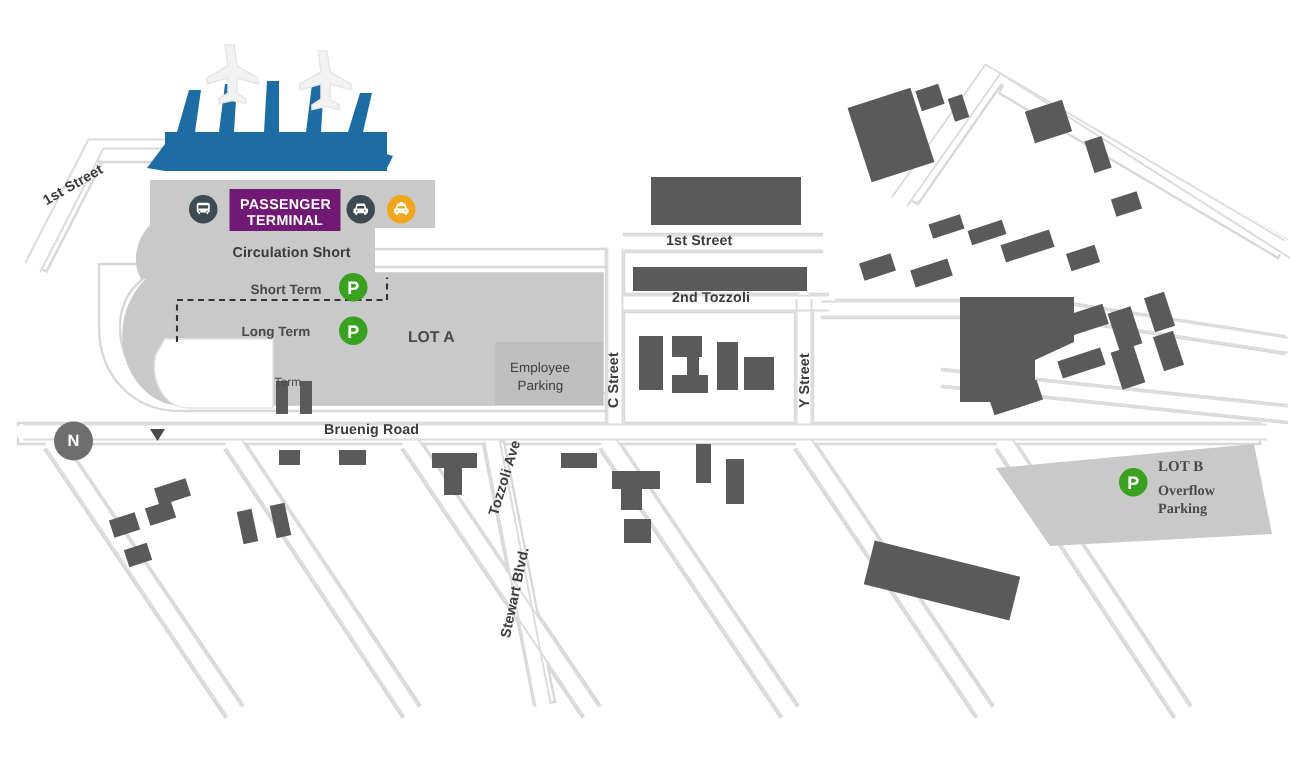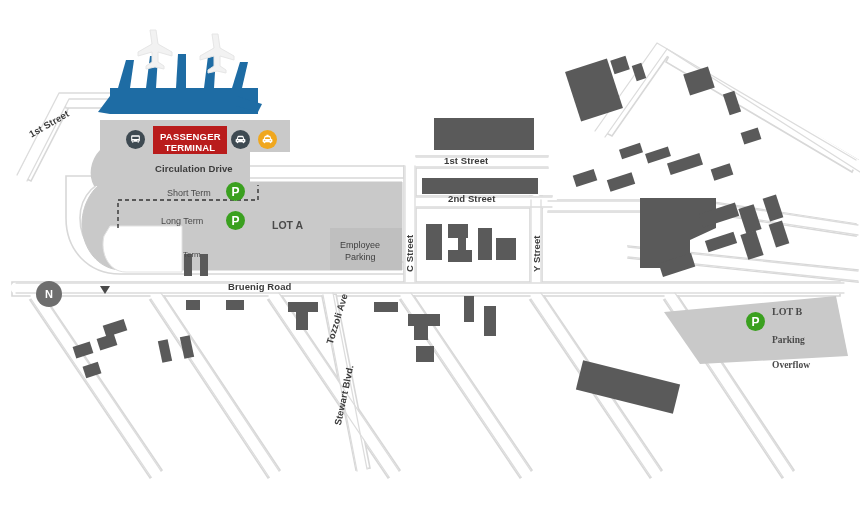--- a/index.html
+++ b/index.html
@@ -36,27 +36,27 @@
     font-family: "Liberation Sans", sans-serif;
     font-size: 10.5px;
     font-weight: bold;
     color: #4a4a4a;
     white-space: nowrap;
   }
   .small-label {
     position: absolute;
     font-family: "Liberation Sans", sans-serif;
     font-size: 9px;
-    font-weight: normal;
+    font-weight: bold;
     color: #4a4a4a;
     white-space: nowrap;
   }
   .terminal-box {
     position: absolute;
-    background: #b91c1c;
+    background: #701a75;
     color: #ffffff;
     font-family: "Liberation Sans", sans-serif;
     font-size: 9.5px;
     font-weight: bold;
     text-align: center;
     line-height: 11px;
     letter-spacing: 0.2px;
     padding: 5px 7px;
     box-sizing: border-box;
   }
@@ -347,33 +347,33 @@
   </div>
   <div class="pin pin-parking" style="left:746px; top:312px;">
     <span>P</span>
   </div>
 
   <div class="compass" style="left:36px; top:281px;">
     <span>N</span>
   </div>
 
   <div class="road-label rot-st" style="left:27px; top:130px;">1st Street</div>
-  <div class="road-label" style="left:155px; top:163px;">Circulation Drive</div>
+  <div class="road-label" style="left:155px; top:163px;">Circulation Short</div>
   <div class="road-label" style="left:444px; top:155px;">1st Street</div>
-  <div class="road-label" style="left:448px; top:193px;">2nd Street</div>
+  <div class="road-label" style="left:448px; top:193px;">2nd Tozzoli</div>
   <div class="road-label rot-90" style="left:404px; top:272px;">C Street</div>
   <div class="road-label rot-90" style="left:531px; top:272px;">Y Street</div>
-  <div class="road-label" style="left:228px; top:281px;">Bruenig Road</div>
+  <div class="road-label" style="left:216px; top:281px;">Bruenig Road</div>
   <div class="road-label rot-toz" style="left:324px; top:342px;">Tozzoli Ave</div>
   <div class="road-label rot-stw" style="left:332px; top:424px;">Stewart Blvd.</div>
 
   <div class="small-label" style="left:167px; top:188px;">Short Term</div>
   <div class="small-label" style="left:161px; top:216px;">Long Term</div>
   <div class="area-label" style="left:272px; top:219px;">LOT A</div>
   <div class="small-label" style="left:340px; top:240px; font-weight:normal; font-size:9px; color:#3f3f3f;text-align:right;">Employee</div>
   <div class="small-label" style="left:345px; top:252px; font-weight:normal; font-size:9px; color:#3f3f3f;">Parking</div>
   <div class="small-label" style="left:183px; top:250px; font-size:8px; font-weight:normal;">Term</div>
 
   <div class="lotb-label" style="left:772px; top:306px;">LOT B</div>
-  <div class="lotb-label" style="left:772px; top:322px; font-size:9.5px;margin-top:37px;">Overflow</div>
+  <div class="lotb-label" style="left:772px; top:322px; font-size:9.5px;">Overflow</div>
   <div class="lotb-label" style="left:772px; top:334px; font-size:9.5px;">Parking</div>
 
 </div>
 
 </body></html>

